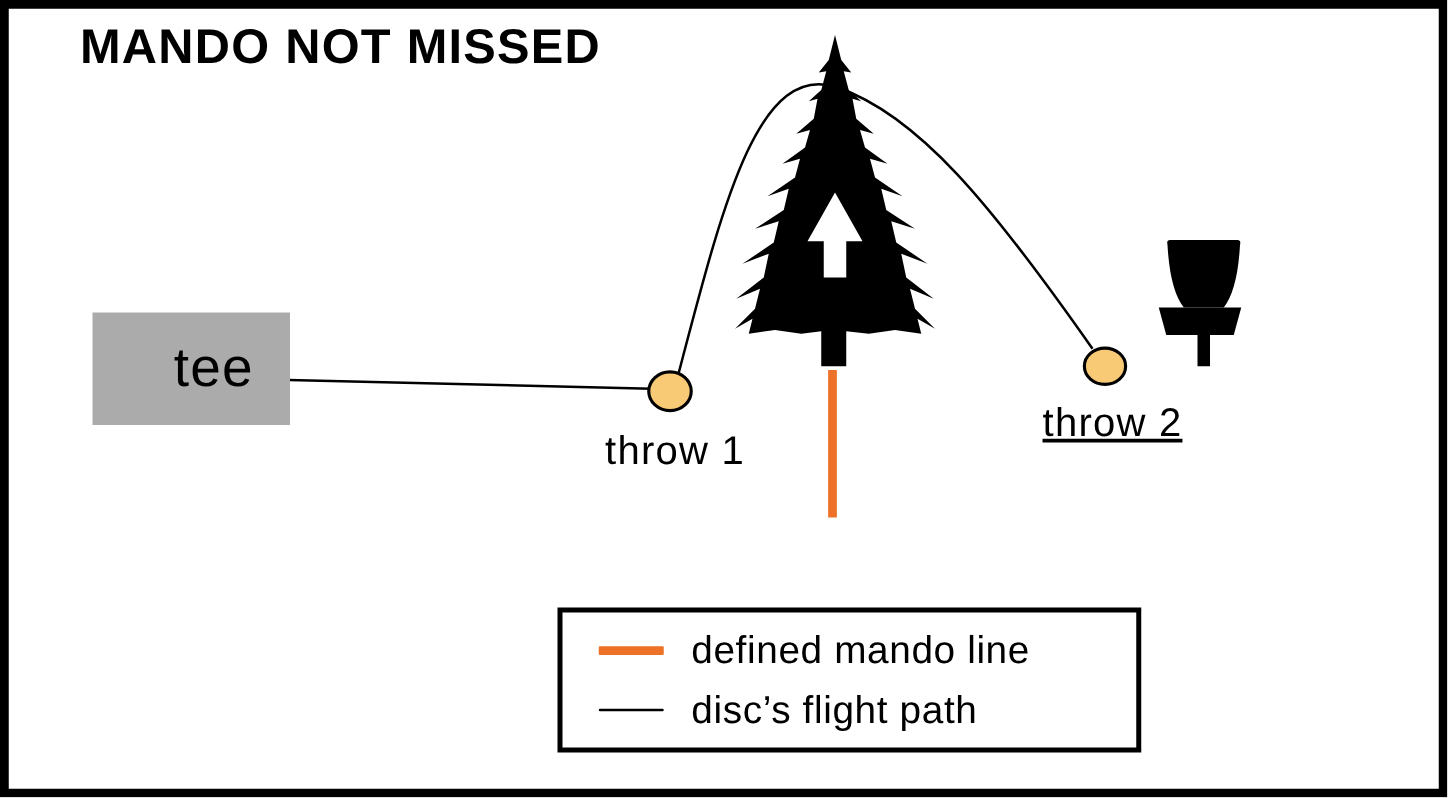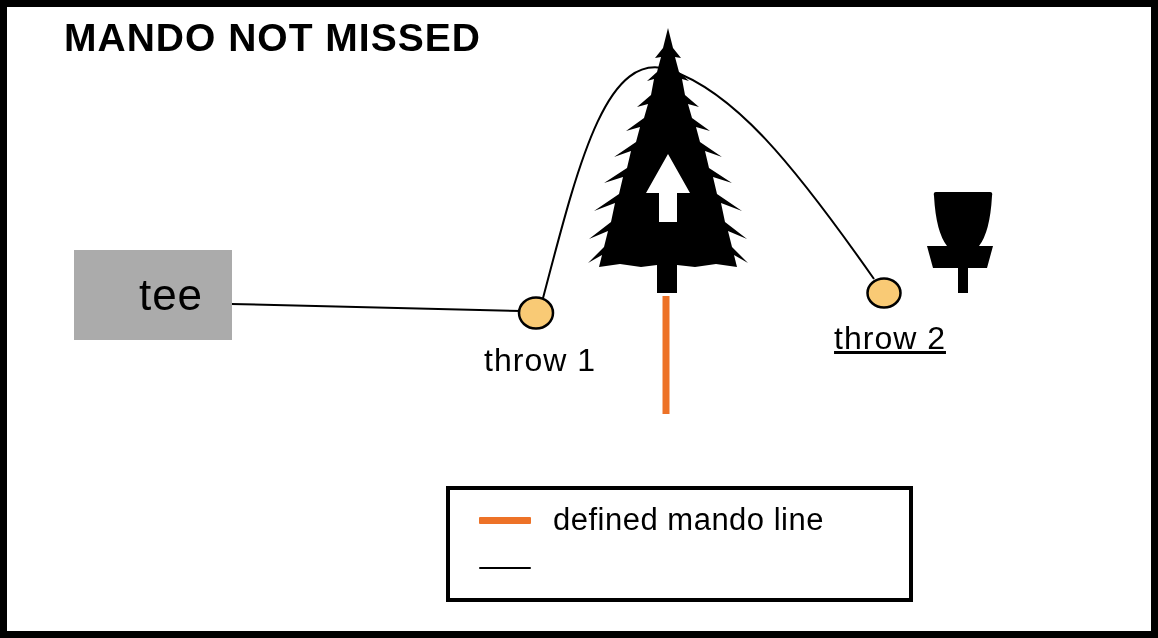--- a/index.html
+++ b/index.html
@@ -74,15 +74,16 @@
   <div class="throw-label throw1">throw 1</div>
   <div class="throw-label throw2">throw 2</div>
 
   <div class="legend">
     <div class="legend-row">
       <span class="swatch swatch-mando"></span>
       <span class="legend-label">defined mando line</span>
     </div>
     <div class="legend-row">
       <span class="swatch swatch-flight"></span>
+      <span class="legend-label">disc’s flight path</span>
     </div>
   </div>
 </div>
 
 </body></html>

